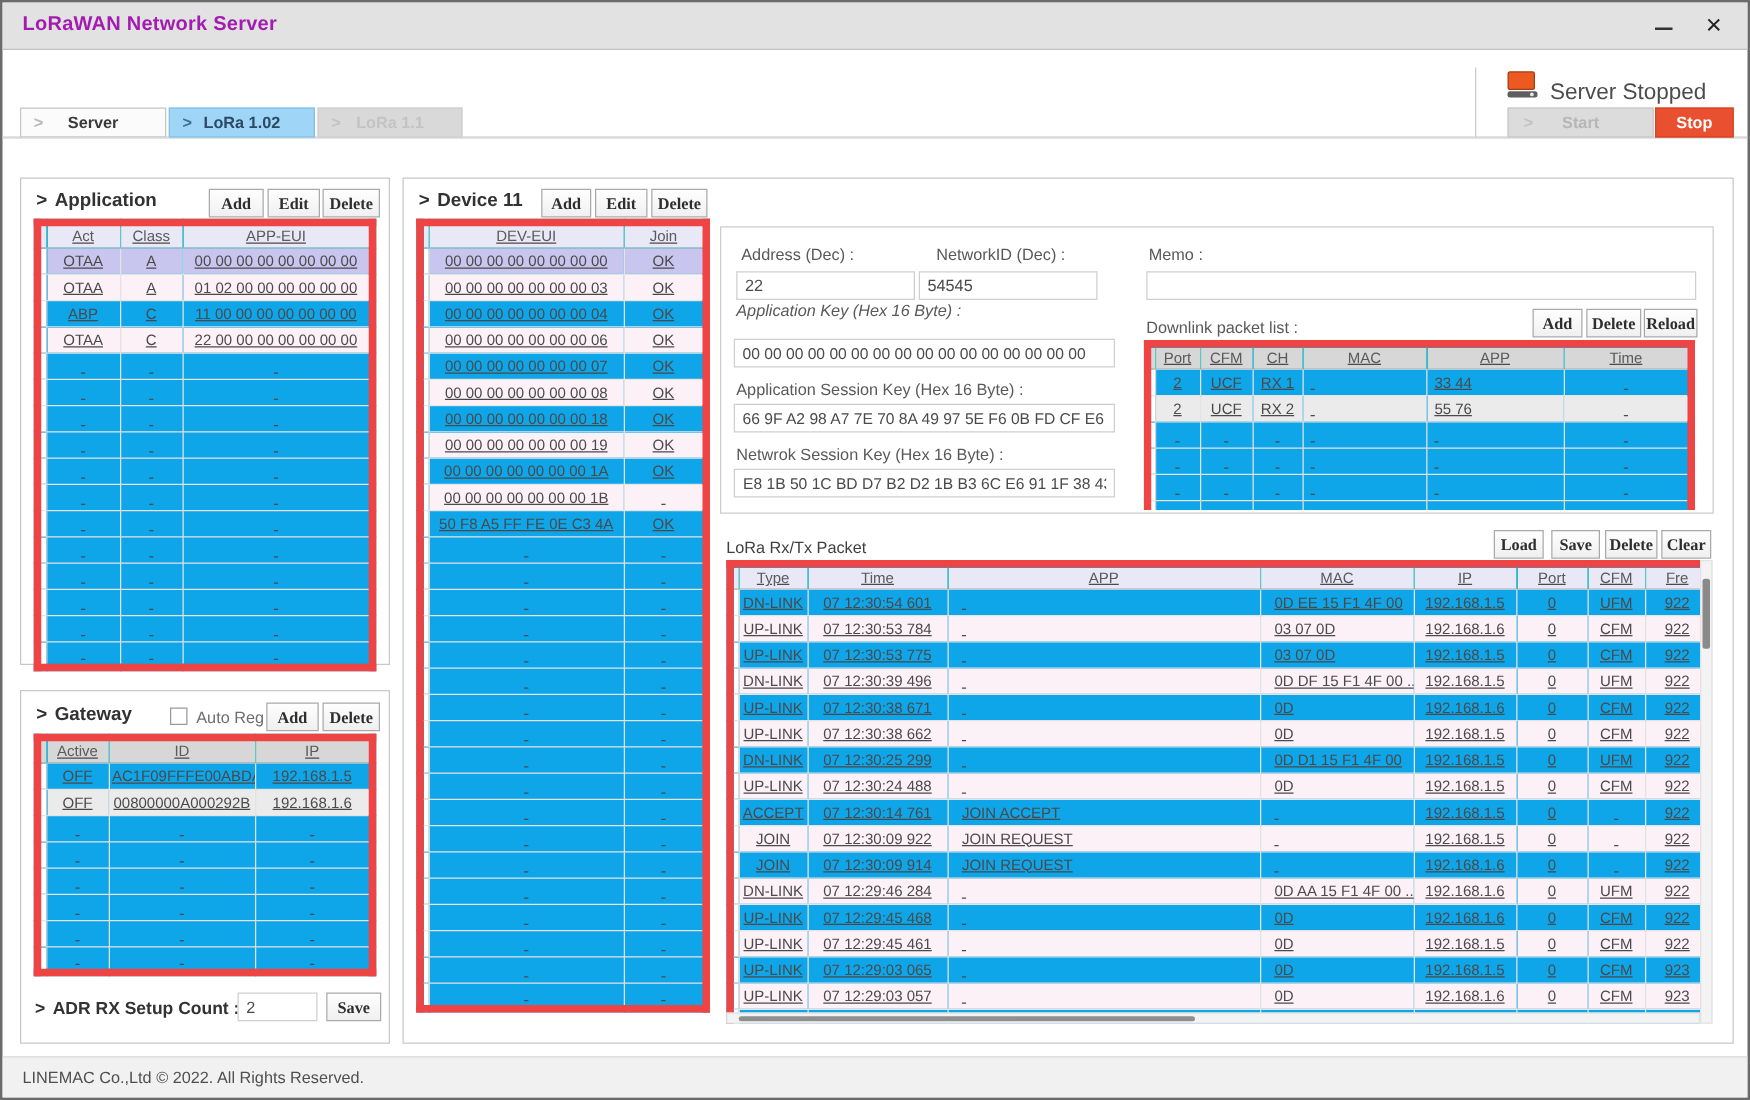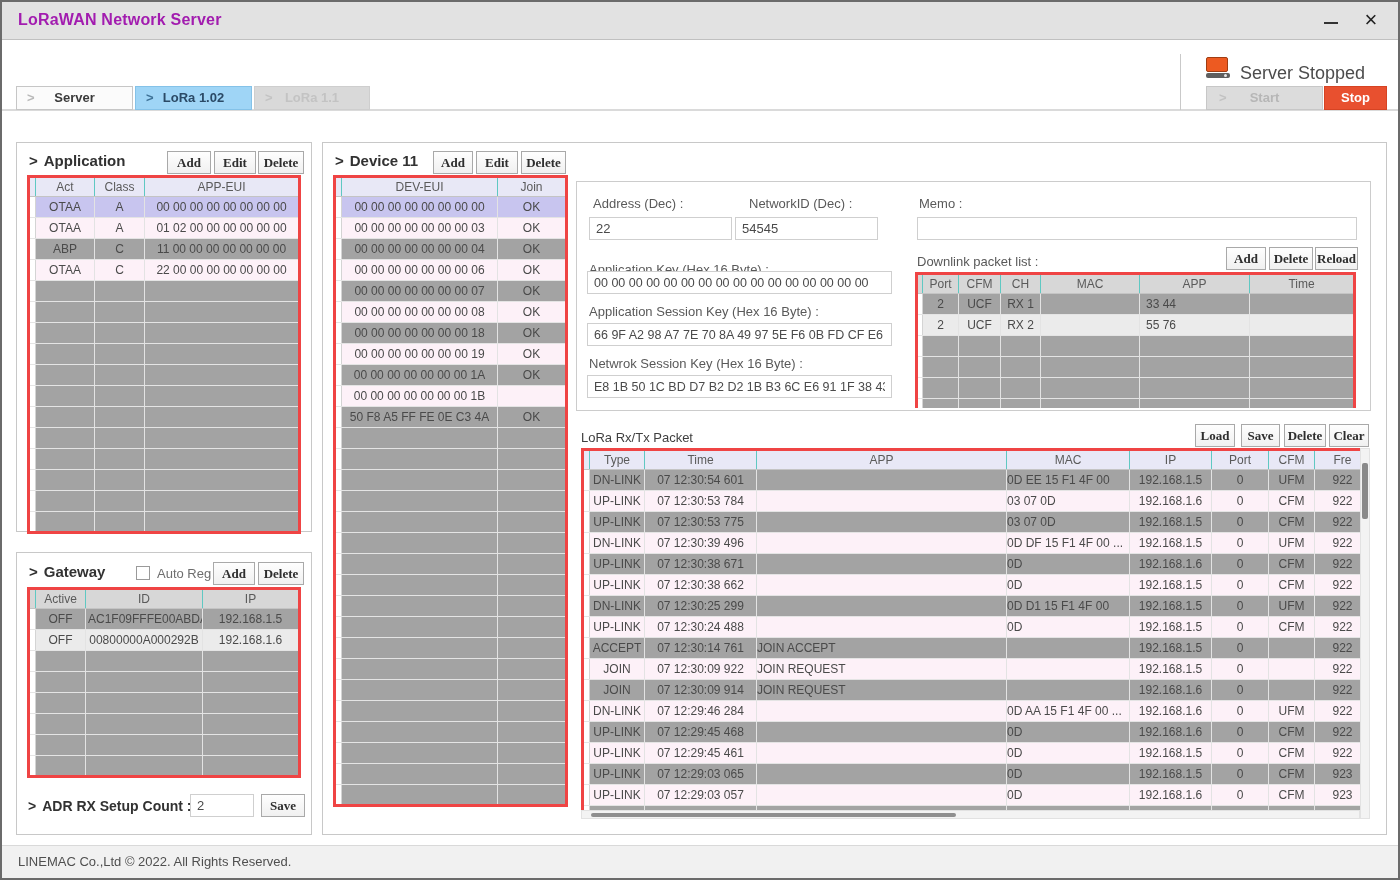--- a/index.html
+++ b/index.html
@@ -66,42 +66,42 @@
   .panel-title .chev { font-weight:bold; color:#2f2f2f; margin-right:6px; }
   
   .btn {
     position:absolute; height:23px;
     background:linear-gradient(#fefefe,#f0f0f0);
     border:1px solid #a9a9a9; color:#2e2e2e;
     font-size:13px; font-weight:bold; font-family:Liberation Serif, serif;
     text-align:center; line-height:21px; cursor:pointer;
   }
   
-  table.grid { border-collapse:collapse; table-layout:fixed; background:#a3a3a3;
-               border:3px solid #ef4444; font-size:12px; color:#4a4a4a; position:absolute; }
+  table.grid { border-collapse:collapse; table-layout:fixed; background:#0ea5e9;
+               border:6px solid #ef4444; font-size:12px; color:#4a4a4a; position:absolute;text-decoration:underline; }
   table.grid th {
     background:#e8e8f6; color:#5a5a5a; font-weight:normal; height:20px;
     border-left:1px solid #5fc8c2; border-bottom:1px solid #c4c4c4;
     overflow:hidden; white-space:nowrap;
   }
   table.grid.grayhead th { background:#d7d7d7; }
   table.grid th.ind { border-left:2px solid #5fc8c2; background:#e8e8f6; }
   table.grid.grayhead th.ind { background:#d7d7d7; }
   table.grid td {
     height:21px; border-right:1px solid #e3e3e3; border-bottom:1px solid #e4e4e4;
     text-align:center; overflow:hidden; white-space:nowrap; padding:0 2px;
   }
   table.grid td.ind { border-right:1px solid #d4d4d4; background:#fff; padding:0; }
   tr.pink td { background:#fdf1f8; }
   tr.gray td { background:#ebebeb; }
   tr.sel  td { background:#c8c5ef; }
   tr.pink td.ind, tr.gray td.ind, tr.sel td.ind { background:#fff; }
   
   .t-downlink td:nth-child(6), .t-downlink td:nth-child(5) { text-align:left; padding-left:6px; }
-  .t-rxtx td:nth-child(4), .t-rxtx td:nth-child(5) { text-align:left; padding-left:0; }
+  .t-rxtx td:nth-child(4), .t-rxtx td:nth-child(5) { text-align:left; padding-left:11px; }
   
   .lbl { position:absolute; font-size:13px; color:#595959; white-space:nowrap; }
   .inp {
     position:absolute; height:23px; border:1px solid #cfcfcf; background:#fff;
     font-family:"Liberation Sans",sans-serif; font-size:13px; color:#4a4a4a; padding:0 6px;
   }
   .checkbox { position:absolute; width:14px; height:14px; border:1px solid #9a9a9a; background:#fff; cursor:pointer; }
   
   .rxtx-wrap { position:absolute; left:258px; top:305px; width:779px; height:371px; overflow:hidden; }
   .hscroll { position:absolute; left:0; bottom:0; width:779px; height:9px; background:#f3f3f3; border:1px solid #e2e2e2; z-index:5; }
@@ -529,21 +529,21 @@
     </table>
 
   <div class="box-details">
     <span class="lbl" style="left:16px; top:14px;">Address (Dec) :</span>
     <input class="inp" style="left: 12px; top: 35px; width: 143px;" value="22">
     <span class="lbl" style="left:172px; top:14px;">NetworkID (Dec) :</span>
     <input class="inp" style="left: 158px; top: 35px; width: 143px;" value="54545">
     <span class="lbl" style="left:342px; top:14px;">Memo :</span>
     <input class="inp" style="left: 340px; top: 35px; width: 440px;" value="">
 
-    <span class="lbl" style="left:12px; top:80px;">Application Key (Hex 16 Byte) :</span>
+    <span class="lbl" style="left:12px; top:59px;font-style:italic;">Application Key (Hex 16 Byte) :</span>
     <input class="inp" style="left: 10px; top: 89px; width: 305px; font-size: 12.5px;" value="00 00 00 00 00 00 00 00 00 00 00 00 00 00 00 00">
     <span class="lbl" style="left:12px; top:122px;">Application Session Key (Hex 16 Byte) :</span>
     <input class="inp" style="left: 10px; top: 141px; width: 305px; font-size: 12.5px;" value="66 9F A2 98 A7 7E 70 8A 49 97 5E F6 0B FD CF E6">
     <span class="lbl" style="left:12px; top:174px;">Netwrok Session Key (Hex 16 Byte) :</span>
     <input class="inp" style="left: 10px; top: 193px; width: 305px; font-size: 12.5px;" value="E8 1B 50 1C BD D7 B2 D2 1B B3 6C E6 91 1F 38 43">
 
     <span class="lbl" style="left:340px; top:72px;">Downlink packet list :</span>
     <div class="btn" style="left:649px; top:65px; width:40px;">Add</div>
     <div class="btn" style="left:692px; top:65px; width:44px;">Delete</div>
     <div class="btn" style="left:738px; top:65px; width:43px;">Reload</div>

